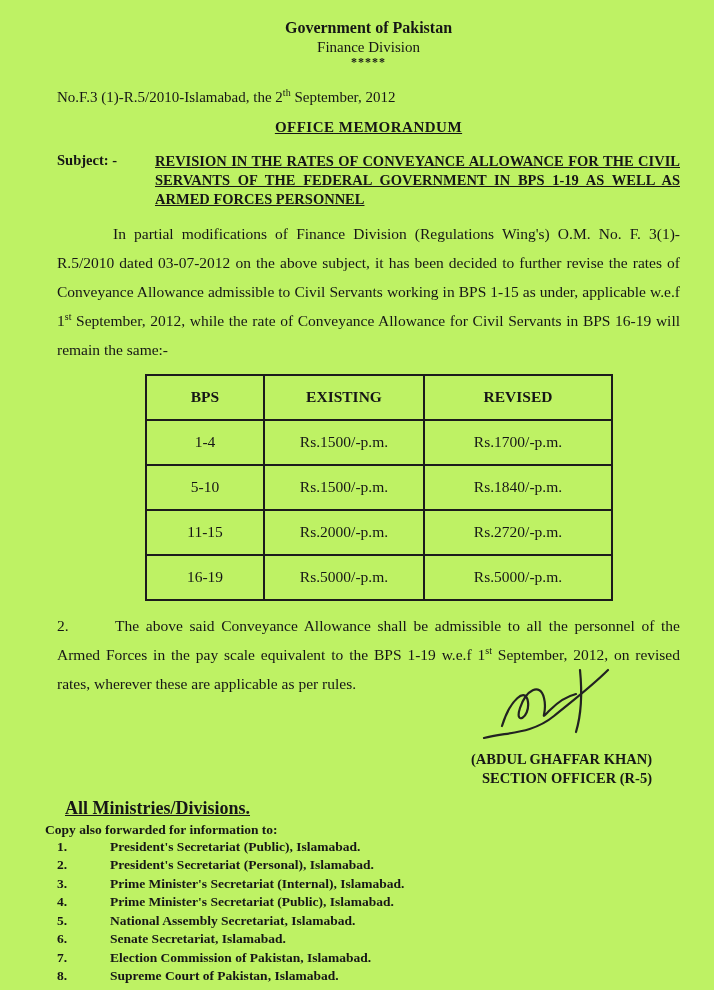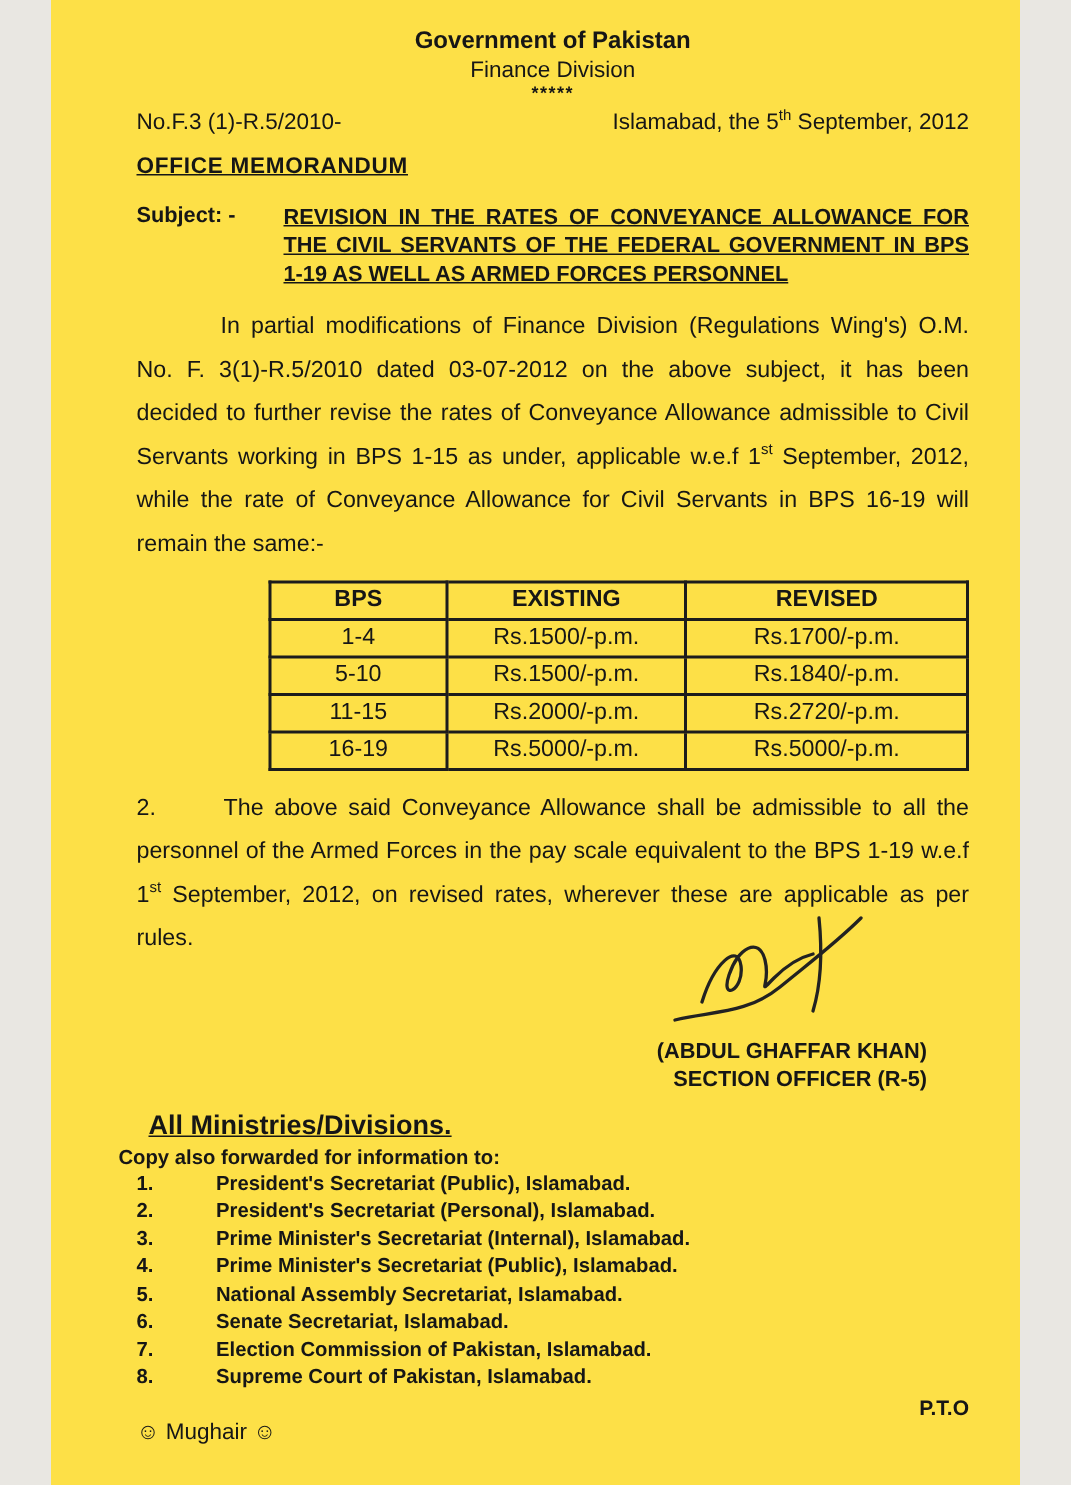--- a/index.html
+++ b/index.html
@@ -1,53 +1,53 @@
 <!DOCTYPE html>
 <html><head>
 <meta charset="utf-8">
 <style>
   html,body { margin:0; padding:0; background:#e9e7e2; }
   .doc {
     position:relative;
-    width:646px; height:990px;
+    width:714px; height:990px;
     box-sizing:border-box;
     margin:0 auto;
     padding:18px 34px 8px 57px;
-    background:#fde047;
-    font-family:Liberation Sans, sans-serif;
+    background:#bef264;
+    font-family:Liberation Serif, serif;
     color:#161616;
     overflow:hidden;
   }
   
   .hdr { text-align:center; line-height:1.25; }
   .hdr .org { font-weight:bold; font-size:16px; }
   .hdr .div { font-size:15px; }
   .hdr .wing { font-weight:bold; font-size:15px; }
   .hdr .stars { font-weight:bold; font-size:12px; letter-spacing:1px; line-height:10px; }
   
-  .refrow { display:flex; justify-content:space-between; margin-top:6px; font-size:15px; }
+  .refrow { display:flex; margin-top:22px; font-size:15px; }
   sup { font-size:10px; vertical-align:super; line-height:0; }
   
-  .titlerow { text-align:left; margin-top:12px; }
+  .titlerow { text-align:center; margin-top:12px; }
   .titlerow span { font-weight:bold; font-size:15px; text-decoration:underline; letter-spacing:.5px; }
   
   .subject { display:flex; margin-top:16px; font-size:14.5px; font-weight:bold;justify-content:center; }
   .subject .lbl { width:98px; flex:0 0 98px; }
   .subject .txt { flex:1; text-align:justify; text-decoration:underline; line-height:19px; }
   
   .para { font-size:15.5px; line-height:29px; text-align:justify; margin:10px 0 0 0; }
   .para1 { text-indent:56px; }
   .para2 .pnum { display:inline-block; width:58px; text-indent:0; }
   
   table.rates { border-collapse:collapse; margin:10px 0 4px 88px; }
   table.rates th, table.rates td {
     border:2px solid #1c1c1c;
     text-align:center;
     font-size:15.5px;
-    padding:1px 6px;
+    padding:11px 6px;
     height:21px;
   }
   table.rates th { font-weight:bold; }
   col.c1 { width:118px; } col.c2 { width:160px; } col.c3 { width:188px; }
   
   .sig-area { position:relative; height:52px; }
   .sig-area svg { position:absolute; right:52px; top:-34px; }
   .signatory { text-align:right; padding-right:28px; font-weight:bold; font-size:14.5px; line-height:19px; }
   
   .dist-head { margin:10px 0 2px 8px; font-size:18px; font-weight:bold; text-decoration:underline; }
@@ -65,21 +65,21 @@
 <div class="doc">
 
   <div class="hdr">
     <div class="org">Government of Pakistan</div>
     <div class="div">Finance Division</div>
     <div class="stars">*****</div>
   </div>
 
   <div class="refrow">
     <span>No.F.3 (1)-R.5/2010-</span>
-    <span><span>Islamabad, the 5</span><sup>th</sup><span> September, 2012</span></span>
+    <span><span>Islamabad, the 2</span><sup>th</sup><span> September, 2012</span></span>
   </div>
 
   <div class="titlerow">
     <span>OFFICE MEMORANDUM</span>
   </div>
 
   <div class="subject">
     <div class="lbl">Subject: -</div>
     <div class="txt">REVISION IN THE RATES OF CONVEYANCE ALLOWANCE FOR THE CIVIL SERVANTS OF THE FEDERAL GOVERNMENT IN BPS 1-19 AS WELL AS ARMED FORCES PERSONNEL</div>
   </div>

